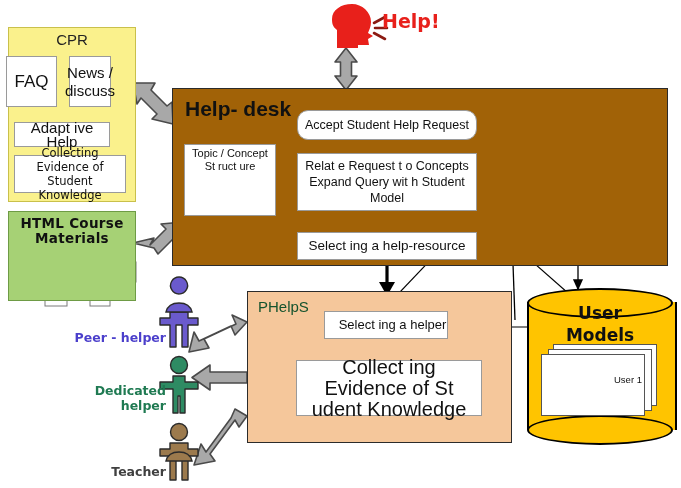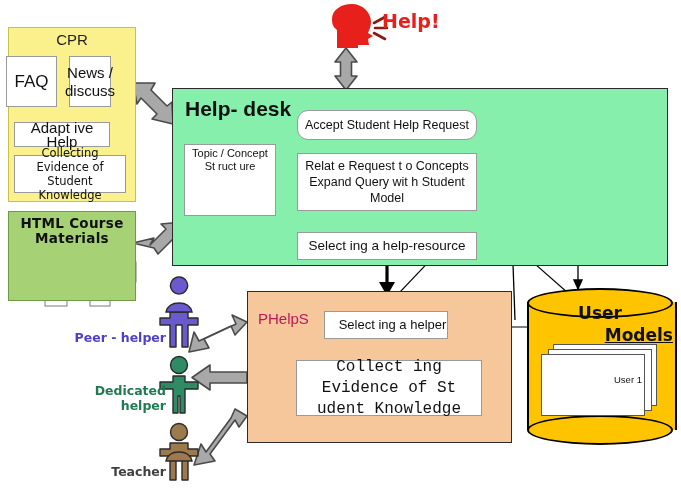--- a/index.html
+++ b/index.html
@@ -14,27 +14,27 @@
   .cpr-title{width:100%;text-align:center;font-size:15px;color:#222;margin-top:3px;}
   .wbox{background:#ffffff;border:1.2px solid #9a9a9a;box-sizing:border-box;
         display:flex;align-items:center;justify-content:center;text-align:center;color:#111;}
 
   .html-panel{left:8px;top:211px;width:128px;height:90px;background:#A6D175;
               border:1.5px solid #6E9B45;}
   .html-title{width:100%;text-align:center;font-size:13.5px;font-weight:bold;
               color:#111;letter-spacing:.3px;line-height:15px;margin-top:4px;
               font-family:"DejaVu Sans", sans-serif;}
 
-  .helpdesk-panel{left:172px;top:88px;width:496px;height:178px;background:#86efac;
+  .helpdesk-panel{left:172px;top:88px;width:496px;height:178px;background:#a16207;
                   border:1.5px solid #2b2b2b;}
   .helpdesk-title{position:absolute;left:12px;top:8px;font-size:21px;font-weight:bold;color:#111;}
 
   .phelps-panel{left:247px;top:291px;width:265px;height:152px;background:#F5C79B;
                 border:1.5px solid #2b2b2b;}
-  .phelps-title{position:absolute;left:10px;top:18px;font-size:15px;color:#be185d;}
+  .phelps-title{position:absolute;left:10px;top:6px;font-size:15px;color:#14532d;}
 
   
   .cyl{left:527px;top:288px;width:146px;height:157px;}
   .cyl-body{position:absolute;left:0;top:14px;width:146px;height:128px;background:#FFC400;
             border-left:2px solid #000;border-right:2px solid #000;}
   .cyl-top{position:absolute;left:0;top:0;width:146px;height:30px;background:#FFC400;
            border:2px solid #000;border-radius:50%/50%;box-sizing:border-box;}
   .cyl-bot{position:absolute;left:0;top:127px;width:146px;height:30px;background:#FFC400;
            border:2px solid #000;border-radius:50%/50%;box-sizing:border-box;}
   .cyl-label{position:absolute;left:0;top:14px;width:146px;text-align:center;
@@ -277,30 +277,30 @@
   </div>
   <div class="abs wbox tbox" style="left:297px;top:110px;width:180px;height:30px;font-size:12.5px;border-radius:11px;">Accept Student Help Request</div>
   <div class="abs wbox tbox" style="left:297px;top:153px;width:180px;height:58px;font-size:12.5px;
        line-height:16px;padding:0 4px;">Relat e Request t o Concepts Expand Query wit h Student Model</div>
   <div class="abs wbox tbox" style="left:297px;top:232px;width:180px;height:28px;font-size:13.5px;">Select ing a help-resource</div>
 
   <div class="abs phelps-panel">
     <div class="phelps-title">PHelpS</div>
   </div>
   <div class="abs wbox tbox" style="left:324px;top:311px;width:124px;height:28px;font-size:13px;padding-left:13px;">Select ing a helper</div>
-  <div class="abs wbox tbox" style="left:296px;top:360px;width:186px;height:56px;font-size:16px;
-       line-height:21px;padding:0 6px;font-family:Liberation Mono, monospace;">Collect ing Evidence of St udent  Knowledge</div>
+  <div class="abs wbox tbox" style="left:296px;top:360px;width:186px;height:56px;font-size:20px;
+       line-height:21px;padding:0 6px;">Collect ing Evidence of St udent  Knowledge</div>
 
   <div class="abs cyl">
     <div class="cyl-body"></div>
     <div class="cyl-bot"></div>
     <div class="cyl-top"></div>
     <div class="cyl-label">
       <div>User</div>
-      <div style="text-decoration:underline;text-align:right;">Models</div>
+      <div style="">Models</div>
     </div>
   </div>
   <div class="abs card" style="left:553px;top:344px;width:104px;height:62px;"></div>
   <div class="abs card" style="left:548px;top:349px;width:104px;height:62px;"></div>
   <div class="abs card" style="left:541px;top:354px;width:104px;height:62px;"></div>
   <div class="abs" style="left:614px;top:374px;font-size:9.5px;color:#111;">User 1</div>
 
   <div class="person-label" style="left:56px;top:330px;width:110px;color:#4B3FCB;">Peer - helper</div>
   <div class="person-label" style="left:56px;top:383px;width:110px;color:#1F7A52;">Dedicated helper</div>
   <div class="person-label" style="left:56px;top:464px;width:110px;color:#404040;">Teacher</div>

